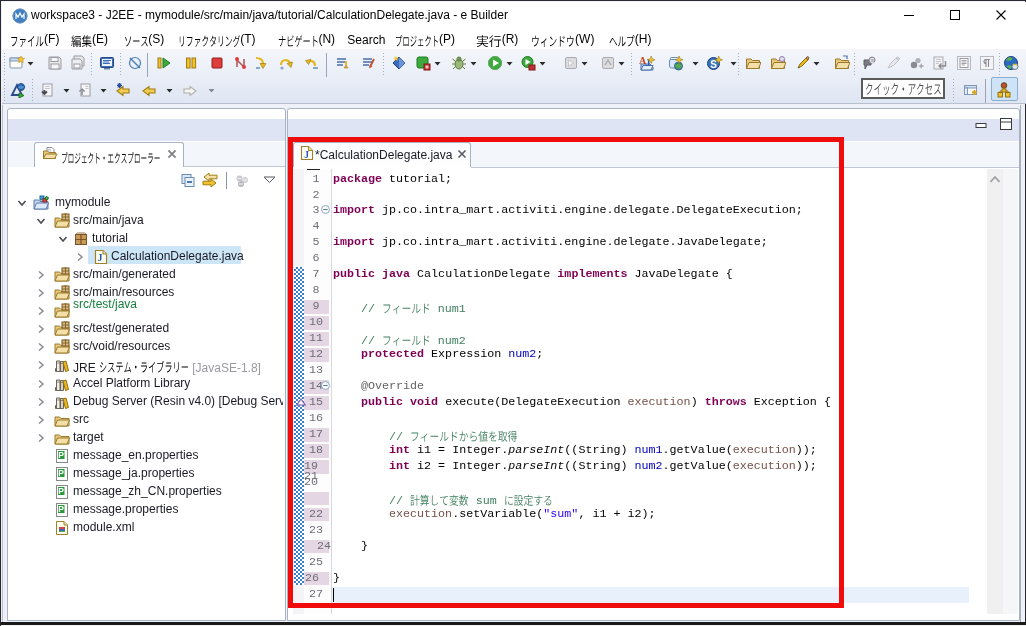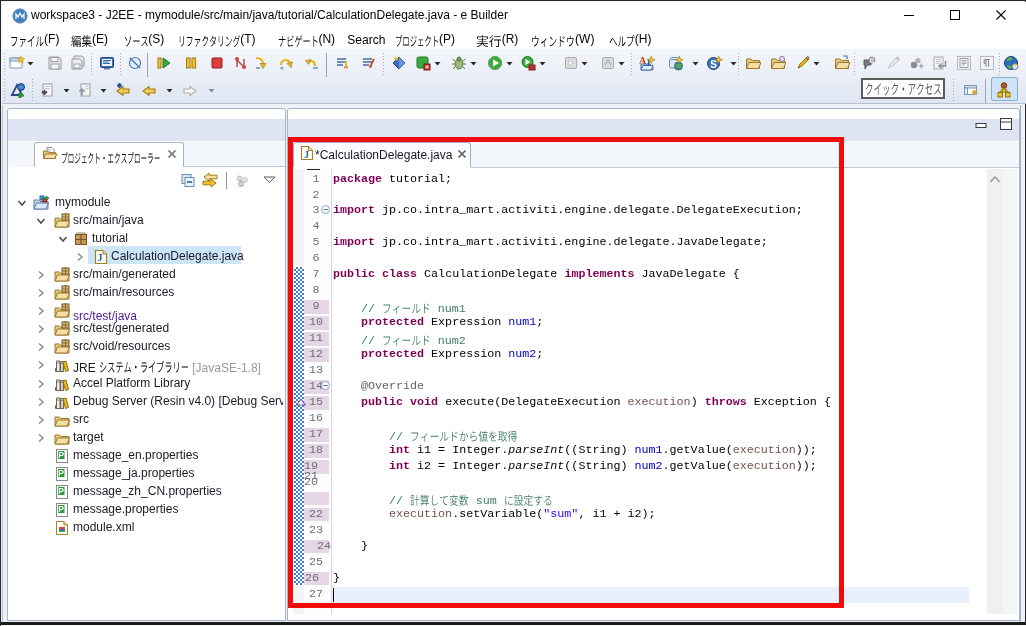--- a/index.html
+++ b/index.html
@@ -460,21 +460,21 @@
     <div class="ab" style="left:72px;top:284.0px;font-size:12px;color:#1a1a24;white-space:nowrap;max-width:210px;overflow:hidden">src/main/resources</div>
     <svg class="ab" style="left:35px;top:305.1px" width="10" height="10" viewBox="0 0 10 10">
       <path d="M3 1.5 L7 5 L3 8.5" fill="none" stroke="#8a8a92" stroke-width="1.5"></path>
     </svg>
     <svg class="ab" style="left:53px;top:302.1px" width="16" height="16" viewBox="0 0 16 16">
       <path d="M1 5 h4.5 l1.5 1.5 h8 v7.5 h-14z" fill="#e8c87c" stroke="#9a7a2a"></path>
       <path d="M1 14 L3.5 8 h12 l-2.5 6z" fill="#f5dfa8" stroke="#9a7a2a"></path>
       <rect x="8" y="1" width="7" height="6" fill="#d8b88a" stroke="#7a5a1a"></rect>
       <path d="M8 4 h7 M11.5 1 v6 M9.5 1 v-0 M10 0 h3" stroke="#7a5a1a" stroke-width=".8"></path>
     </svg>
-    <div class="ab" style="left:72px;top:308px;font-size:12px;color:#4c1d95;white-space:nowrap;max-width:210px;overflow:hidden">src/test/java</div>
+    <div class="ab" style="left:72px;top:296px;font-size:12px;color:#15803d;white-space:nowrap;max-width:210px;overflow:hidden">src/test/java</div>
     <svg class="ab" style="left:35px;top:323.20000000000005px" width="10" height="10" viewBox="0 0 10 10">
       <path d="M3 1.5 L7 5 L3 8.5" fill="none" stroke="#8a8a92" stroke-width="1.5"></path>
     </svg>
     <svg class="ab" style="left:53px;top:320.2px" width="16" height="16" viewBox="0 0 16 16">
       <path d="M1 5 h4.5 l1.5 1.5 h8 v7.5 h-14z" fill="#e8c87c" stroke="#9a7a2a"></path>
       <path d="M1 14 L3.5 8 h12 l-2.5 6z" fill="#f5dfa8" stroke="#9a7a2a"></path>
       <rect x="8" y="1" width="7" height="6" fill="#d8b88a" stroke="#7a5a1a"></rect>
       <path d="M8 4 h7 M11.5 1 v6 M9.5 1 v-0 M10 0 h3" stroke="#7a5a1a" stroke-width=".8"></path>
     </svg>
     <div class="ab" style="left:72px;top:320.2px;font-size:12px;color:#1a1a24;white-space:nowrap;max-width:210px;overflow:hidden">src/test/generated</div>
@@ -653,27 +653,26 @@
 <div class="ab" style="left:331px;top:585.7px;width:637px;height:16.0px;background:#e8f1fb"></div>
 <div class="ab" style="left:331.5px;top:586.7px;width:1.3px;height:14px;background:#000"></div>
 <div class="ab" style="left:986px;top:168px;width:16px;height:445px;background:#f0f0f1"></div>
 <div class="ab" style="left:1002px;top:168px;width:15px;height:445px;background:#f5f6f7"></div>
 <svg class="ab" style="left:986px;top:172px" width="16" height="12" viewBox="0 0 16 12">
       <path d="M3.5 8.8 L8 4 L12.5 8.8" fill="none" stroke="#a2a2a6" stroke-width="1.8"></path>
     </svg>
 <div class="ab mono" style="left:331.9px;top:170.5px;line-height:15.97px;color:#000"><span class="kw">package</span> tutorial;</div>
 <div class="ab mono" style="left:331.9px;top:202.4px;line-height:15.97px;color:#000"><span class="kw">import</span> jp.co.intra_mart.activiti.engine.delegate.DelegateExecution;</div>
 <div class="ab mono" style="left:331.9px;top:234.4px;line-height:15.97px;color:#000"><span class="kw">import</span> jp.co.intra_mart.activiti.engine.delegate.JavaDelegate;</div>
-<div class="ab mono" style="left:331.9px;top:266.3px;line-height:15.97px;color:#000"><span class="kw">public</span> <span class="kw">class</span> CalculationDelegate <span class="kw">implements</span> JavaDelegate {</div>
+<div class="ab mono" style="left:331.9px;top:266.3px;line-height:15.97px;color:#000"><span class="kw">public</span> <span class="kw">java</span> CalculationDelegate <span class="kw">implements</span> JavaDelegate {</div>
 <div class="ab mono" style="left:331.9px;top:298.3px;line-height:15.97px;color:#000">    <span class="cm">// </span><span style="display:inline-block;width:48.8px;height:13px;vertical-align:-2.5px"><svg style="width:48.8px;height:15px" viewBox="0 0 48.8 15">
           <g transform="scale(0.7508,0.92)">
             <path d="M11.1 6.4L10.4 6C10.2 6 10 6 9.8 6C9.2 6 3.9 6 3.2 6C2.8 6 2.3 6 1.9 6L1.9 7C2.2 7 2.7 7 3.2 7C3.9 7 9.2 7 9.9 7C9.8 8.2 9.1 10.1 8.2 11.3C7.1 12.7 5.6 13.8 3.1 14.4L3.9 15.3C6.3 14.6 7.8 13.4 9 11.9C10 10.5 10.7 8.4 10.9 7C11 6.8 11 6.6 11.1 6.4ZM14.6 11.8L15.1 12.6C16.6 12.2 18.1 11.5 19.2 10.9L19.2 15C19.2 15.4 19.2 15.9 19.1 16.1L20.2 16.1C20.2 15.9 20.1 15.4 20.1 15L20.1 10.3C21.3 9.5 22.4 8.6 23.1 7.9L22.4 7.2C21.7 8 20.5 9.1 19.3 9.8C18.3 10.5 16.3 11.4 14.6 11.8ZM27.4 9.5L27.4 10.6C27.7 10.6 28.4 10.6 29.1 10.6C30 10.6 35.3 10.6 36.3 10.6C36.9 10.6 37.4 10.6 37.6 10.6L37.6 9.5C37.4 9.5 36.9 9.6 36.3 9.6C35.3 9.6 30 9.6 29.1 9.6C28.4 9.6 27.7 9.6 27.4 9.5ZM45.9 14.8L46.5 15.3C46.6 15.2 46.7 15.1 46.9 15C48.4 14.3 50.2 13 51.3 11.4L50.8 10.6C49.8 12.2 48.1 13.4 46.9 13.9C46.9 13.6 46.9 7.1 46.9 6.3C46.9 5.8 46.9 5.5 46.9 5.4L45.9 5.4C45.9 5.5 45.9 5.8 45.9 6.3C45.9 7.1 45.9 13.5 45.9 14.1C45.9 14.4 45.9 14.6 45.9 14.8ZM39.9 14.8L40.8 15.4C41.9 14.5 42.7 13.2 43.1 11.8C43.5 10.5 43.5 7.7 43.5 6.3C43.5 5.9 43.5 5.6 43.6 5.4L42.5 5.4C42.5 5.7 42.6 6 42.6 6.3C42.6 7.7 42.6 10.3 42.2 11.6C41.8 12.8 41 14 39.9 14.8ZM60.5 5.8L59.8 6.1C60.2 6.6 60.7 7.4 61 8L61.7 7.7C61.3 7.1 60.8 6.2 60.5 5.8ZM62 5.1L61.4 5.4C61.8 6 62.2 6.7 62.6 7.4L63.2 7.1C62.9 6.5 62.3 5.6 62 5.1ZM56 14.1C56 14.6 56 15.2 55.9 15.6L57.1 15.6C57 15.2 57 14.5 57 14.1L57 9.7C58.4 10.2 60.7 11.1 62.2 11.8L62.6 10.9C61.1 10.2 58.7 9.2 57 8.7L57 6.5C57 6.2 57 5.6 57.1 5.2L55.9 5.2C56 5.6 56 6.2 56 6.5C56 7.6 56 13.4 56 14.1Z" fill="#3f7f5f"></path>
           </g>
         </svg></span><span class="cm"> num1</span></div>
-<div class="ab mono" style="left:331.9px;top:314.2px;line-height:15.97px;color:#000">    <span class="kw">protected</span> Expression <span class="fl">num1</span>;</div>
 <div class="ab mono" style="left:331.9px;top:330.2px;line-height:15.97px;color:#000">    <span class="cm">// </span><span style="display:inline-block;width:48.8px;height:13px;vertical-align:-2.5px"><svg style="width:48.8px;height:15px" viewBox="0 0 48.8 15">
           <g transform="scale(0.7508,0.92)">
             <path d="M11.1 6.4L10.4 6C10.2 6 10 6 9.8 6C9.2 6 3.9 6 3.2 6C2.8 6 2.3 6 1.9 6L1.9 7C2.2 7 2.7 7 3.2 7C3.9 7 9.2 7 9.9 7C9.8 8.2 9.1 10.1 8.2 11.3C7.1 12.7 5.6 13.8 3.1 14.4L3.9 15.3C6.3 14.6 7.8 13.4 9 11.9C10 10.5 10.7 8.4 10.9 7C11 6.8 11 6.6 11.1 6.4ZM14.6 11.8L15.1 12.6C16.6 12.2 18.1 11.5 19.2 10.9L19.2 15C19.2 15.4 19.2 15.9 19.1 16.1L20.2 16.1C20.2 15.9 20.1 15.4 20.1 15L20.1 10.3C21.3 9.5 22.4 8.6 23.1 7.9L22.4 7.2C21.7 8 20.5 9.1 19.3 9.8C18.3 10.5 16.3 11.4 14.6 11.8ZM27.4 9.5L27.4 10.6C27.7 10.6 28.4 10.6 29.1 10.6C30 10.6 35.3 10.6 36.3 10.6C36.9 10.6 37.4 10.6 37.6 10.6L37.6 9.5C37.4 9.5 36.9 9.6 36.3 9.6C35.3 9.6 30 9.6 29.1 9.6C28.4 9.6 27.7 9.6 27.4 9.5ZM45.9 14.8L46.5 15.3C46.6 15.2 46.7 15.1 46.9 15C48.4 14.3 50.2 13 51.3 11.4L50.8 10.6C49.8 12.2 48.1 13.4 46.9 13.9C46.9 13.6 46.9 7.1 46.9 6.3C46.9 5.8 46.9 5.5 46.9 5.4L45.9 5.4C45.9 5.5 45.9 5.8 45.9 6.3C45.9 7.1 45.9 13.5 45.9 14.1C45.9 14.4 45.9 14.6 45.9 14.8ZM39.9 14.8L40.8 15.4C41.9 14.5 42.7 13.2 43.1 11.8C43.5 10.5 43.5 7.7 43.5 6.3C43.5 5.9 43.5 5.6 43.6 5.4L42.5 5.4C42.5 5.7 42.6 6 42.6 6.3C42.6 7.7 42.6 10.3 42.2 11.6C41.8 12.8 41 14 39.9 14.8ZM60.5 5.8L59.8 6.1C60.2 6.6 60.7 7.4 61 8L61.7 7.7C61.3 7.1 60.8 6.2 60.5 5.8ZM62 5.1L61.4 5.4C61.8 6 62.2 6.7 62.6 7.4L63.2 7.1C62.9 6.5 62.3 5.6 62 5.1ZM56 14.1C56 14.6 56 15.2 55.9 15.6L57.1 15.6C57 15.2 57 14.5 57 14.1L57 9.7C58.4 10.2 60.7 11.1 62.2 11.8L62.6 10.9C61.1 10.2 58.7 9.2 57 8.7L57 6.5C57 6.2 57 5.6 57.1 5.2L55.9 5.2C56 5.6 56 6.2 56 6.5C56 7.6 56 13.4 56 14.1Z" fill="#3f7f5f"></path>
           </g>
         </svg></span><span class="cm"> num2</span></div>
 <div class="ab mono" style="left:331.9px;top:346.2px;line-height:15.97px;color:#000">    <span class="kw">protected</span> Expression <span class="fl">num2</span>;</div>
 <div class="ab mono" style="left:331.9px;top:378.1px;line-height:15.97px;color:#000">    <span class="an">@Override</span></div>
 <div class="ab mono" style="left:331.9px;top:394.1px;line-height:15.97px;color:#000">    <span class="kw">public</span> <span class="kw">void</span> execute(DelegateExecution <span class="pa">execution</span>) <span class="kw">throws</span> Exception {</div>
 <div class="ab mono" style="left:331.9px;top:426.0px;line-height:15.97px;color:#000">        <span class="cm">// </span><span style="display:inline-block;width:107.4px;height:13px;vertical-align:-2.5px"><svg style="width:107.4px;height:15px" viewBox="0 0 107.4 15">
           <g transform="scale(0.7508,0.92)">

